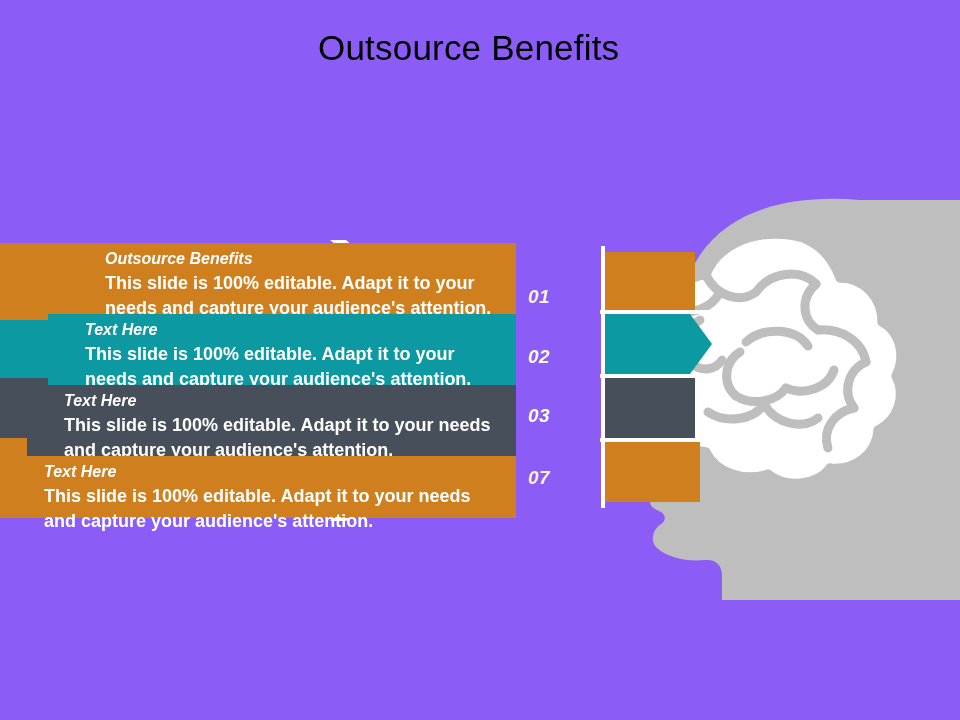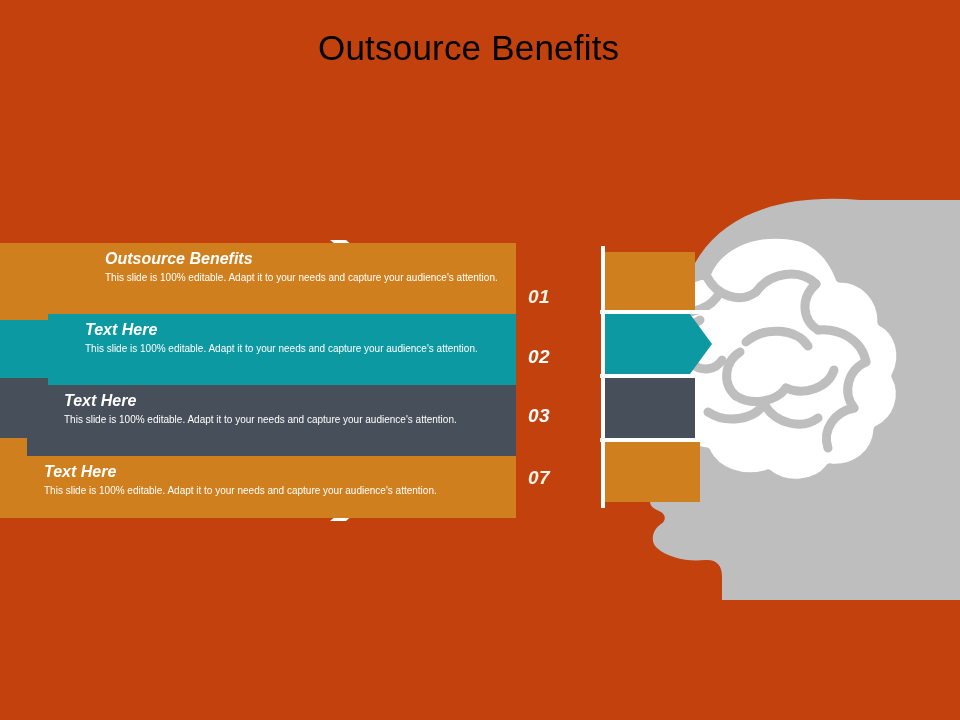--- a/index.html
+++ b/index.html
@@ -7,21 +7,21 @@
     padding: 0;
     background: #ffffff;
   }
   body {
     font-family: "Liberation Sans", sans-serif;
   }
   #slide {
     position: relative;
     width: 960px;
     height: 720px;
-    background: #c2410c;
+    background: #8b5cf6;
     overflow: hidden;
   }
 
   
   #slide-title {
     position: absolute;
     left: 318px;
     top: 28px;
     font-size: 35px;
     font-weight: 400;
@@ -53,22 +53,22 @@
   }
   .bar .bar-title {
     font-size: 16px;
     font-weight: bold;
     font-style: italic;
     line-height: 1.15;
     margin: 0 0 3px 0;
     white-space: nowrap;
   }
   .bar .bar-body {
-    font-size: 10px;
-    font-weight: normal;
+    font-size: 18px;
+    font-weight: bold;
     line-height: 1.35;
     margin: 1px;
   }
 
   #bar-1 { left: 68px;  top: 243px; width: 448px; height: 71px; background: #D07F1E; }
   #bar-1 .bar-title { margin-left: 25px; }
   #bar-1 .bar-body  { margin-left: 25px; }
 
   #bar-2 { left: 48px;  top: 314px; width: 468px; height: 71px; background: #0D99A2; }
   #bar-2 .bar-title { margin-left: 25px; }

